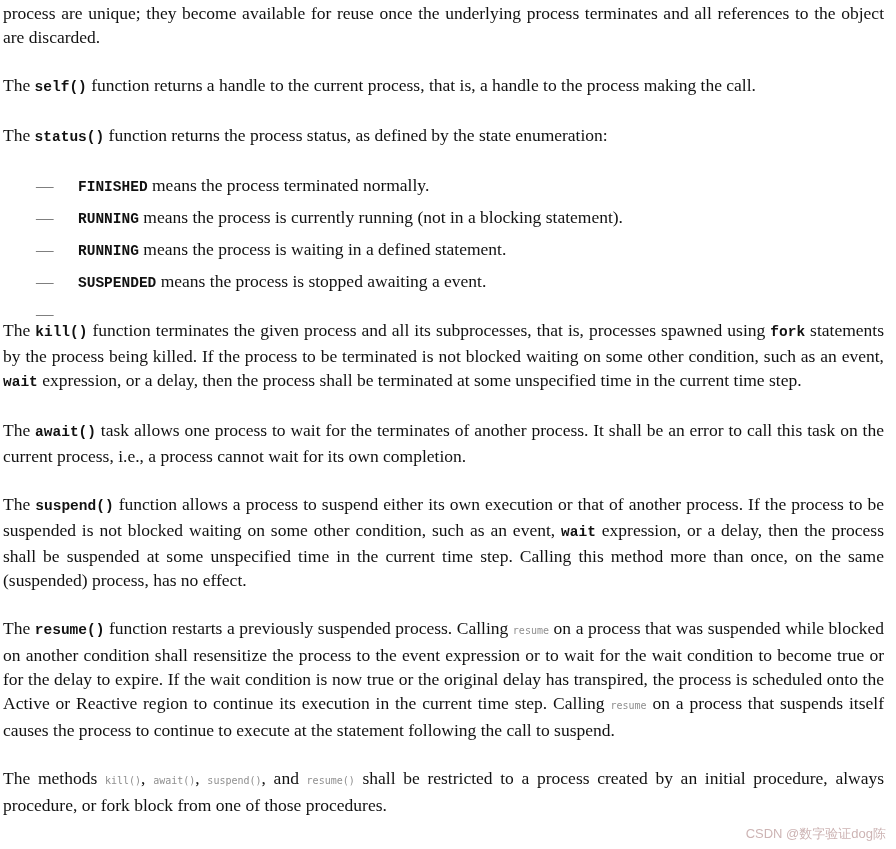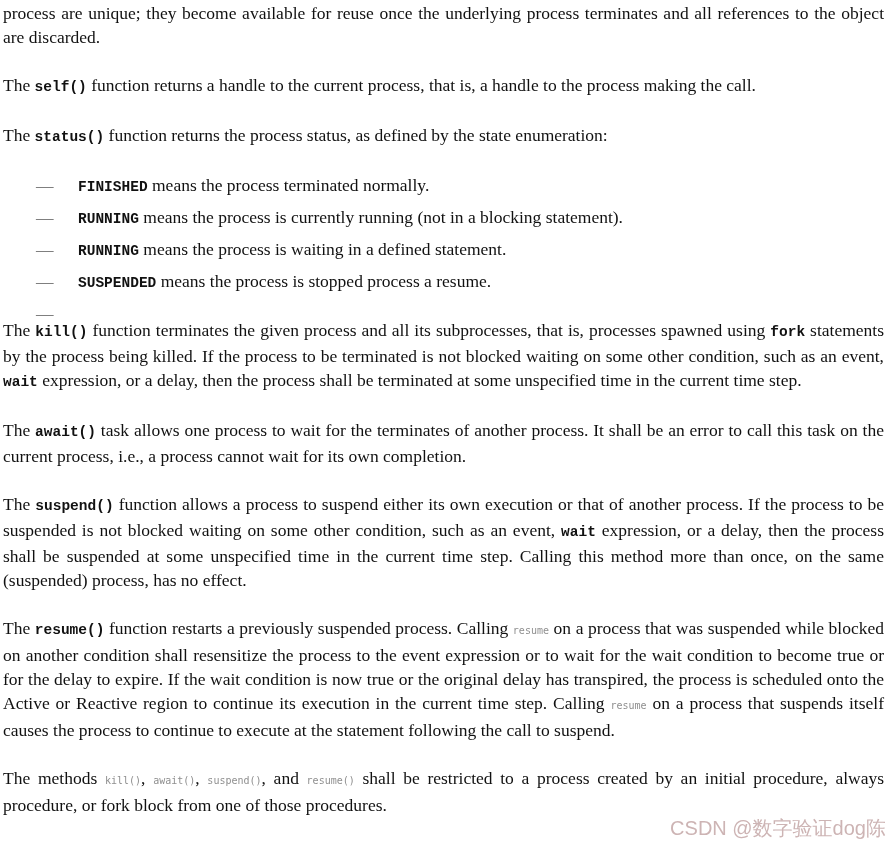--- a/index.html
+++ b/index.html
@@ -57,41 +57,41 @@
   }
   .dash-marker {
     position: absolute;
     left: 33px;
     top: 0;
     color: #6a6a6a;
   }
   .watermark {
     position: absolute;
     right: 10px;
-    bottom: 12px;
+    bottom: 6px;
     font-family: "Liberation Sans", sans-serif;
-    font-size: 20px;
+    font-size: 13px;
     line-height: 18px;
     color: #cdb4b4;
     white-space: nowrap;
   }
 </style>
 </head>
 <body>
 
 <div class="page">
   <div class="doc">
       <p class="para"><span class="run-n">process are unique; they become available for reuse once the underlying process terminates and all references to the object are discarded.</span></p>
       <p class="para"><span class="run-n">The </span><span class="run-cb">self()</span><span class="run-n"> function returns a handle to the current process, that is, a handle to the process making the call.</span></p>
       <p class="para"><span class="run-n">The </span><span class="run-cb">status()</span><span class="run-n"> function returns the process status, as defined by the state enumeration:</span></p>
       <div class="dash-list">
         <div class="dash-item"><span class="dash-marker">—</span><span class="dash-body"><span class="run-cb">FINISHED</span><span class="run-n"> means the process terminated normally.</span></span></div>
         <div class="dash-item"><span class="dash-marker">—</span><span class="dash-body"><span class="run-cb">RUNNING</span><span class="run-n"> means the process is currently running (not in a blocking statement).</span></span></div>
         <div class="dash-item"><span class="dash-marker">—</span><span class="dash-body"><span class="run-cb">RUNNING</span><span class="run-n"> means the process is waiting in a defined statement.</span></span></div>
-        <div class="dash-item"><span class="dash-marker">—</span><span class="dash-body"><span class="run-cb">SUSPENDED</span><span class="run-n"> means the process is stopped process a resume.</span></span></div>
+        <div class="dash-item"><span class="dash-marker">—</span><span class="dash-body"><span class="run-cb">SUSPENDED</span><span class="run-n"> means the process is stopped awaiting a event.</span></span></div>
         <div class="dash-item"><span class="dash-marker">—</span></div>
       </div>
       <p class="para"><span class="run-n">The </span><span class="run-cb">kill()</span><span class="run-n"> function terminates the given process and all its subprocesses, that is, processes spawned using </span><span class="run-cb">fork</span><span class="run-n"> statements by the process being killed. If the process to be terminated is not blocked waiting on some other condition, such as an event, </span><span class="run-cb">wait</span><span class="run-n"> expression, or a delay, then the process shall be terminated at some unspecified time in the current time step.</span></p>
       <p class="para"><span class="run-n">The </span><span class="run-cb">await()</span><span class="run-n"> task allows one process to wait for the terminates of another process. It shall be an error to call this task on the current process, i.e., a process cannot wait for its own completion.</span></p>
       <p class="para"><span class="run-n">The </span><span class="run-cb">suspend()</span><span class="run-n"> function allows a process to suspend either its own execution or that of another process. If the process to be suspended is not blocked waiting on some other condition, such as an event, </span><span class="run-cb">wait</span><span class="run-n"> expression, or a delay, then the process shall be suspended at some unspecified time in the current time step. Calling this method more than once, on the same (suspended) process, has no effect.</span></p>
       <p class="para"><span class="run-n">The </span><span class="run-cb">resume()</span><span class="run-n"> function restarts a previously suspended process. Calling </span><span class="run-cg">resume</span><span class="run-n"> on a process that was suspended while blocked on another condition shall resensitize the process to the event expression or to wait for the wait condition to become true or for the delay to expire. If the wait condition is now true or the original delay has transpired, the process is scheduled onto the Active or Reactive region to continue its execution in the current time step. Calling </span><span class="run-cg">resume</span><span class="run-n"> on a process that suspends itself causes the process to continue to execute at the statement following the call to suspend.</span></p>
       <p class="para"><span class="run-n">The methods </span><span class="run-cg">kill()</span><span class="run-n">, </span><span class="run-cg">await()</span><span class="run-n">, </span><span class="run-cg">suspend()</span><span class="run-n">, and </span><span class="run-cg">resume()</span><span class="run-n"> shall be restricted to a process created by an initial procedure, always procedure, or fork block from one of those procedures.</span></p>
     </div>
   <div class="watermark">CSDN @数字验证dog陈</div>
 </div>

